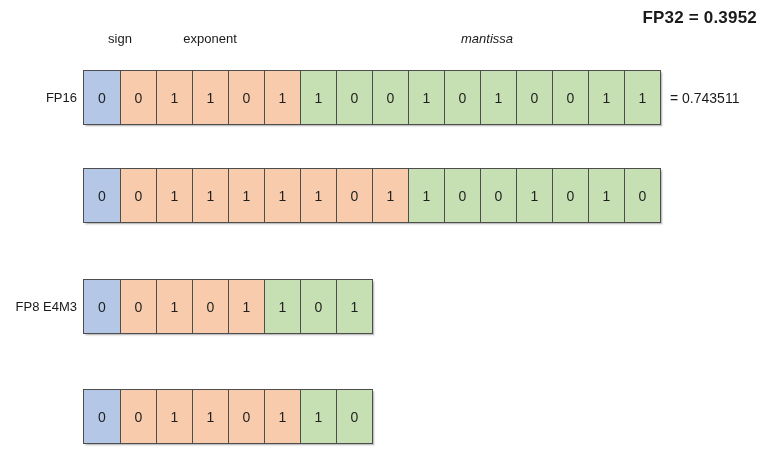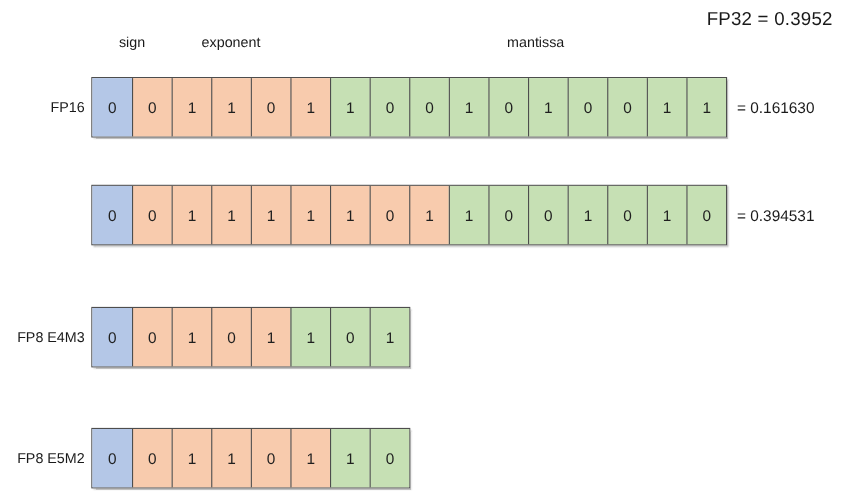--- a/index.html
+++ b/index.html
@@ -19,34 +19,34 @@
   }
   .canvas {
     position: relative;
     width: 768px; height: 456px;
     background: #ffffff;
   }
   .fp32-header {
     position: absolute;
     top: 8px; right: 11px;
     font-size: 17px;
-    font-weight: 400;
+    font-weight: 700;
     letter-spacing: 0.2px;
     white-space: nowrap;
   }
   .field-label {
     position: absolute;
     top: 31px;
     transform: translateX(-50%);
     font-size: 13px;
     white-space: nowrap;
   }
   .lbl-sign     { left: 100px; margin-left: 20px; }
   .lbl-exponent { left: 210px; text-align: center; }
-  .lbl-mantissa { left: 487px; }
+  .lbl-mantissa { left: 487px; font-style: italic; }
 
   .row {
     position: absolute;
     left: 0;
     width: 768px;
     height: 55px;
   }
   .row-label {
     position: absolute;
     left: 0; top: 0;
@@ -115,58 +115,56 @@
           <div class="cell man">0</div>
           <div class="cell man">0</div>
           <div class="cell man">1</div>
           <div class="cell man">0</div>
           <div class="cell man">1</div>
           <div class="cell man">0</div>
           <div class="cell man">0</div>
           <div class="cell man">1</div>
           <div class="cell man">1</div>
         </div>
-        <div class="row-value">= 0.161630</div>
+        <div class="row-value">= 0.743511</div>
       </div>
       <div class="row" style="top: 168px;">
         <div class="bits">
           <div class="cell sign">0</div>
           <div class="cell exp">0</div>
           <div class="cell exp">1</div>
           <div class="cell exp">1</div>
           <div class="cell exp">1</div>
           <div class="cell exp">1</div>
           <div class="cell exp">1</div>
           <div class="cell exp">0</div>
           <div class="cell exp">1</div>
           <div class="cell man">1</div>
           <div class="cell man">0</div>
           <div class="cell man">0</div>
           <div class="cell man">1</div>
           <div class="cell man">0</div>
           <div class="cell man">1</div>
           <div class="cell man">0</div>
         </div>
-        <div class="row-value">= 0.394531</div>
       </div>
       <div class="row" style="top: 279px;">
         <div class="row-label">FP8 E4M3</div>
         <div class="bits">
           <div class="cell sign">0</div>
           <div class="cell exp">0</div>
           <div class="cell exp">1</div>
           <div class="cell exp">0</div>
           <div class="cell exp">1</div>
           <div class="cell man">1</div>
           <div class="cell man">0</div>
           <div class="cell man">1</div>
         </div>
       </div>
       <div class="row" style="top: 389px;">
-        <div class="row-label">FP8 E5M2</div>
         <div class="bits">
           <div class="cell sign">0</div>
           <div class="cell exp">0</div>
           <div class="cell exp">1</div>
           <div class="cell exp">1</div>
           <div class="cell exp">0</div>
           <div class="cell exp">1</div>
           <div class="cell man">1</div>
           <div class="cell man">0</div>
         </div>

